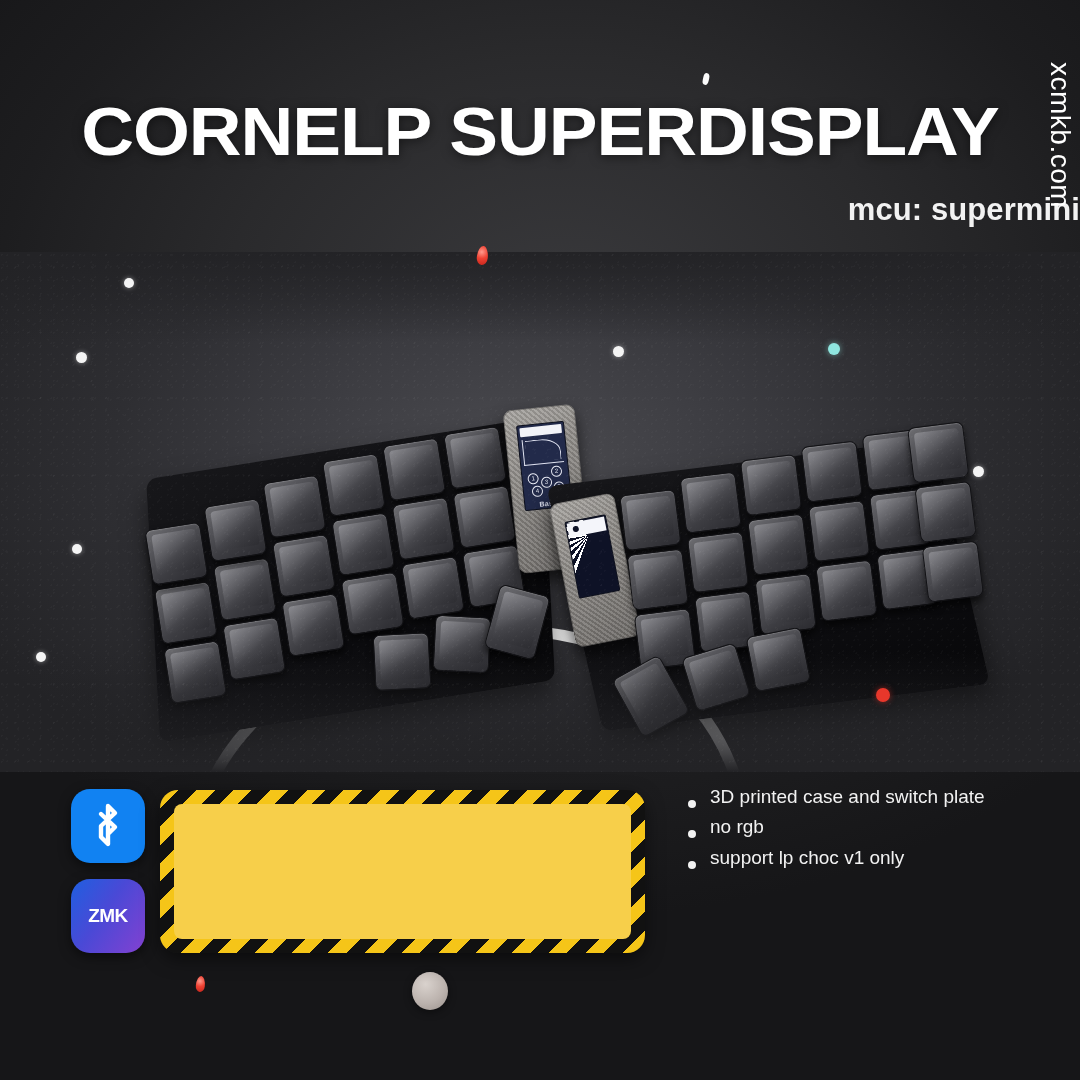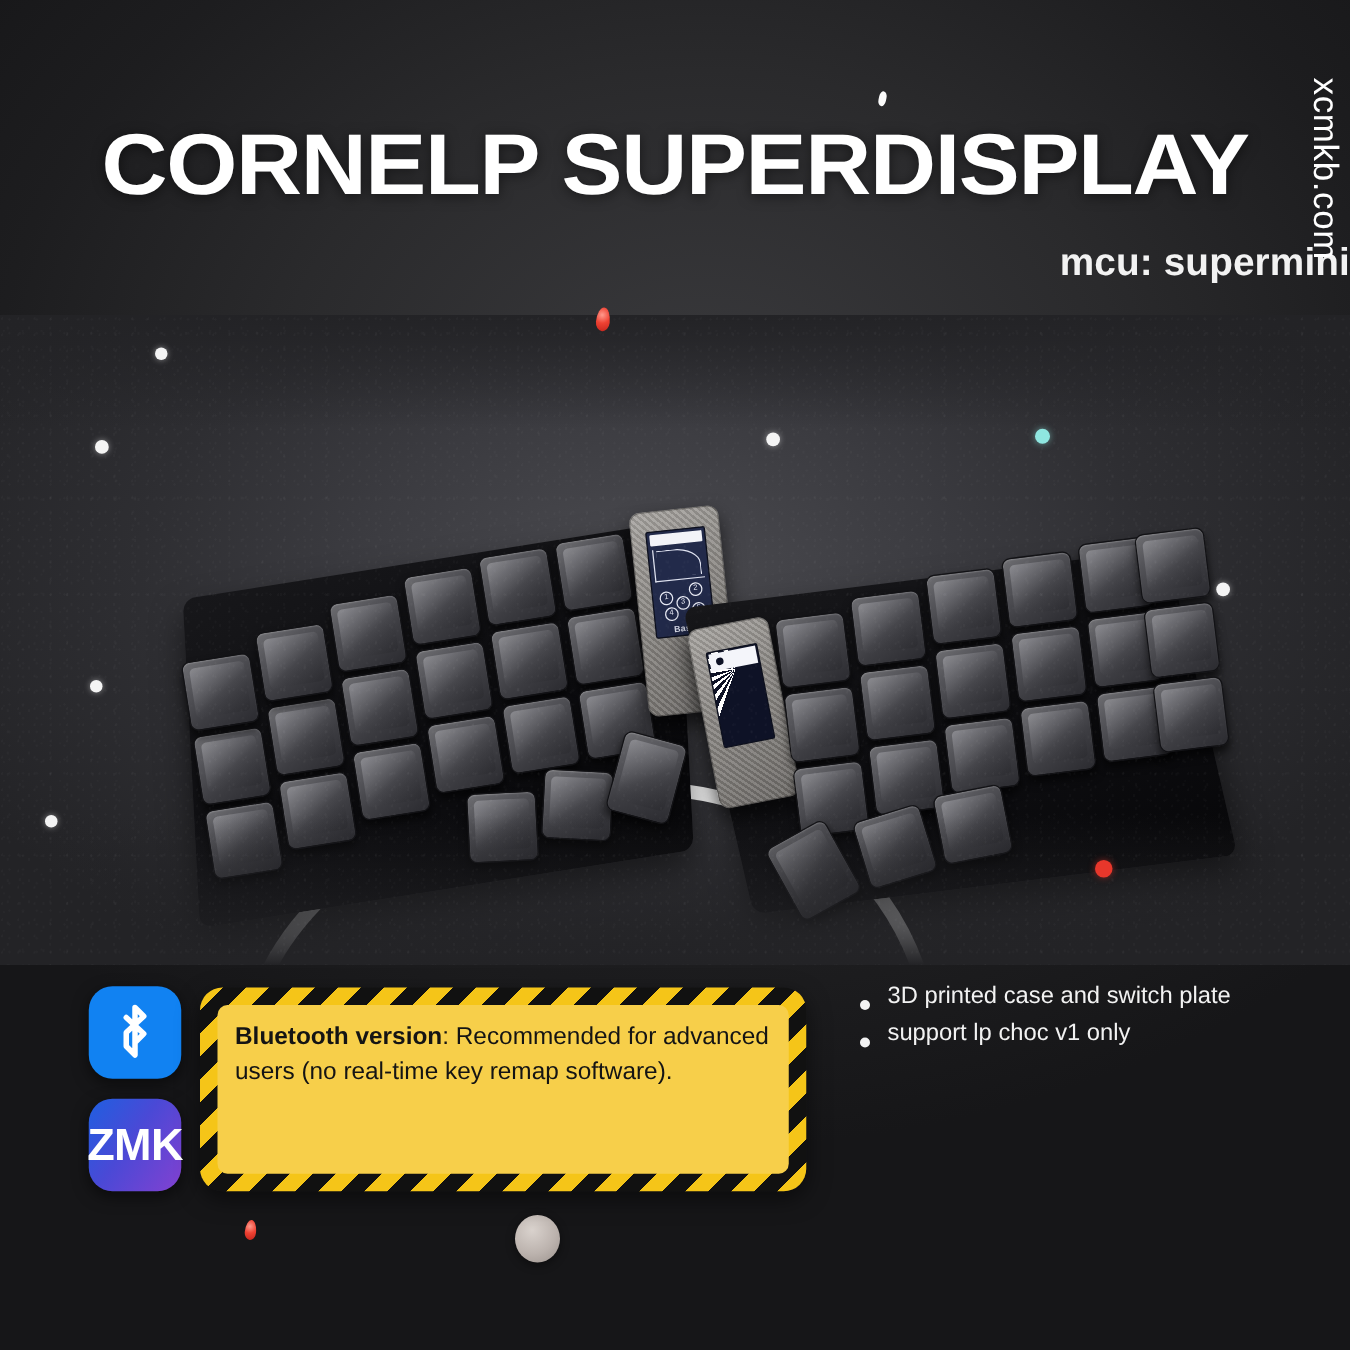--- a/index.html
+++ b/index.html
@@ -169,21 +169,21 @@
   
   .badge{
     position:absolute; width:74px; height:74px; border-radius:19px;
     display:flex; align-items:center; justify-content:center;
     box-shadow:0 4px 12px rgba(0,0,0,.5);
   }
   #badge-bt{ left:71px; top:789px; background:#1182f2; }
   #badge-zmk{
     left:71px; top:879px;
     background:linear-gradient(125deg,#1f5fe0 0%,#4a49d6 45%,#8341d1 100%);
-    color:#ffffff; font-size:36px; font-weight:bold; letter-spacing:-.5px;
+    color:#ffffff; font-size:19px; font-weight:bold; letter-spacing:-.5px;
   }
 
   #warnbox{
     position:absolute; left:160px; top:790px; width:485px; height:163px;
     border-radius:18px; padding:12px;
     background:
       repeating-linear-gradient(135deg,
         #f5c518 0 13px, #f5c518 13px, #111111 13px 26px);
     box-shadow:0 6px 18px rgba(0,0,0,.5);
   }
@@ -324,25 +324,23 @@
     <svg width="40" height="46" viewBox="0 0 40 46">
       <path d="M13 11 L27 24 L20 31 L20 3 L27 10 L13 23 L13 34 L20 41 L20 14" fill="none" stroke="#ffffff" stroke-width="4.4" stroke-linejoin="round" stroke-linecap="round"></path>
     </svg>
   </div>
   <div class="badge" id="badge-zmk">
     <span>ZMK</span>
   </div>
 
   <div id="warnbox">
     <div id="warn-inner">
-      <div>
-        <b>Bluetooth version</b><span>: Recommended for advanced users (no real-time key remap software).</span>
-      </div>
     </div>
   </div>
 
   <ul id="features">
     <li>3D printed case and switch plate</li>
+    <li>no rgb</li>
     <li>support lp choc v1 only</li>
   </ul>
 
 
 </div>
 
 </body></html>

